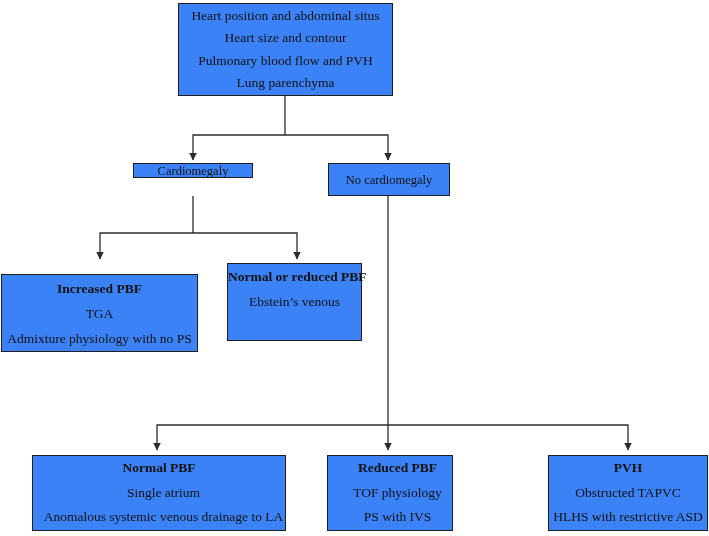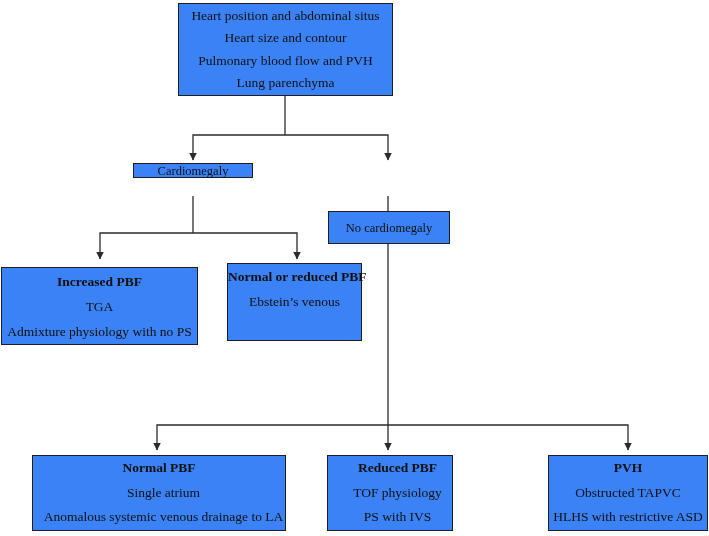--- a/index.html
+++ b/index.html
@@ -48,27 +48,27 @@
     width: 215px; height: 93px;
   }
   .root-box .line { line-height: 22.5px; }
   
   .cardiomegaly-box {
     left: 133px; top: 163px;
     width: 120px; height: 15px;
   }
   .no-cardiomegaly-box {
     left: 328px; top: 163px;
-    width: 122px; height: 33px; margin-top: 48px;
+    width: 122px; height: 33px;
   }
   .cardiomegaly-box .line,
   .no-cardiomegaly-box .line { font-size: 12.5px; line-height: 14px; }
   
   .increased-pbf-box {
-    left: 1px; top: 267px;
+    left: 1px; top: 274px;
     width: 197px; height: 78px;
   }
   .normal-reduced-pbf-box {
     left: 227px; top: 263px;
     width: 135px; height: 78px;
     justify-content: flex-start;
   }
   .increased-pbf-box .line,
   .normal-reduced-pbf-box .line { line-height: 25px; }
   

